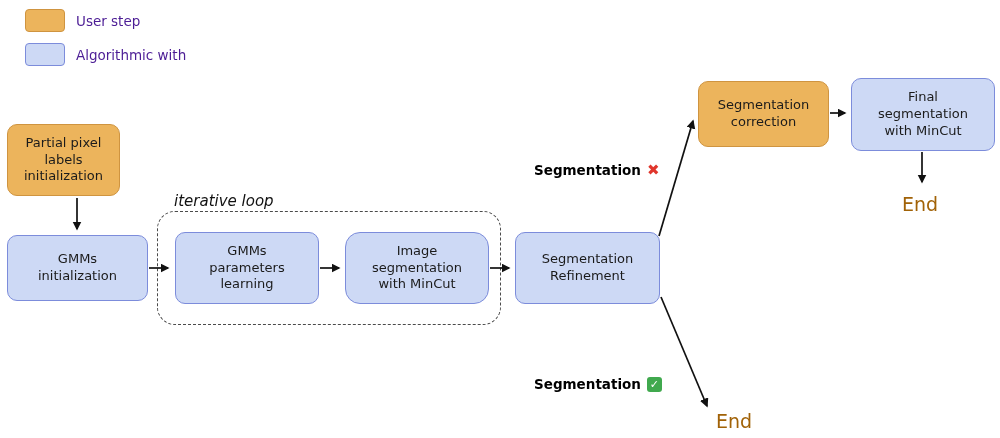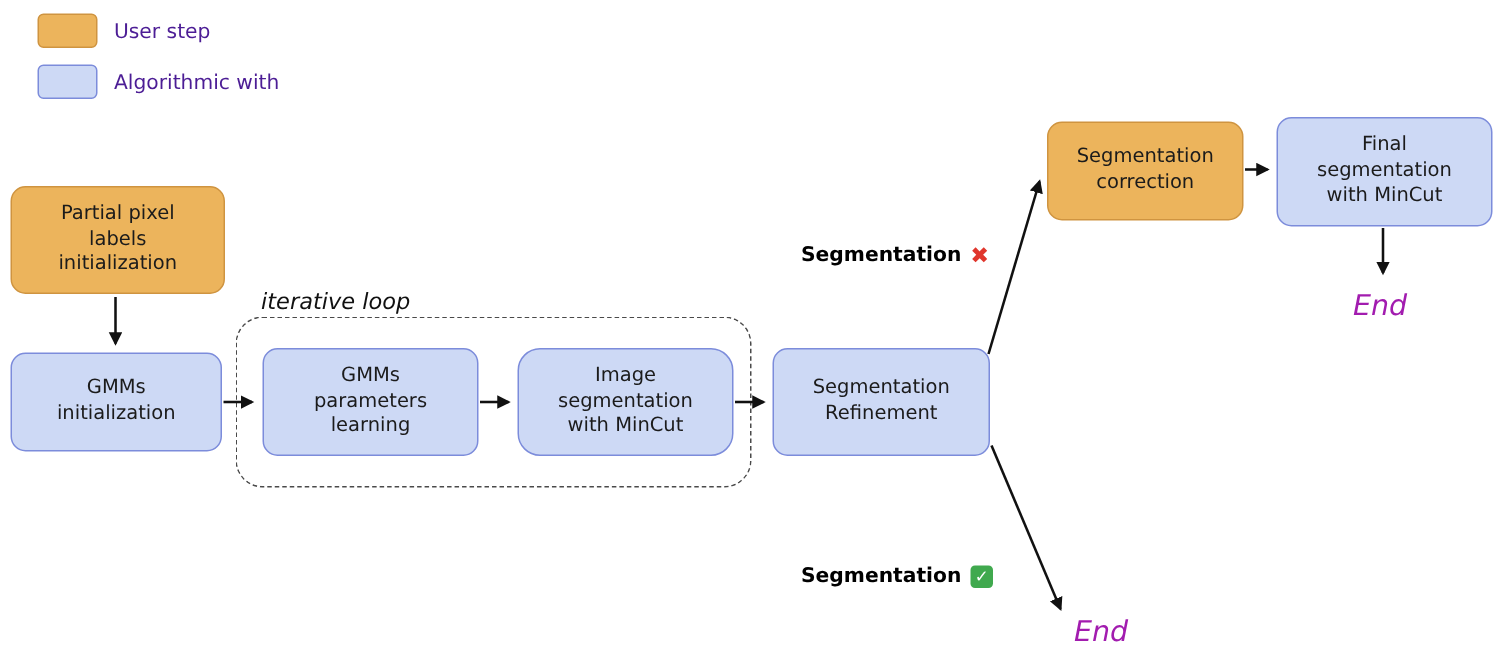--- a/index.html
+++ b/index.html
@@ -23,26 +23,26 @@
   .legend-swatch.algo  { background:var(--algo-fill,#cdd9f5); border:1.6px solid var(--algo-border,#7c8cdb); }
   .legend-label { position:absolute; font-size:13.5px; color:#4c1d95; }
 
   .branch-label { position:absolute; font-weight:bold; font-size:13.5px; color:#000;
                   display:flex; align-items:center; gap:6px; }
   .cross-icon { color:var(--cross,#e0362c); font-size:15px; font-weight:bold; line-height:1; }
   .check-icon { display:inline-flex; width:15px; height:15px; background:var(--check-bg,#40a94e);
                 border-radius:3px; color:#fff; font-size:11px; font-weight:bold;
                 align-items:center; justify-content:center; line-height:1; }
 
-  .end-label { position:absolute; font-size:19px; color:#a21caf;font-style:italic; }
+  .end-label { position:absolute; font-size:19px; color:#a16207; }
 
   .arrows { position:absolute; left:0; top:0; pointer-events:none; }
 
   
-  #n-partial   { left:7px;   top:124px; width:143px; height:72px; }
+  #n-partial   { left:7px;   top:124px; width:113px; height:72px; }
   #n-gmmsinit  { left:7px;   top:235px; width:141px; height:66px; }
   #n-gmmsparam { left:175px; top:232px; width:144px; height:72px; }
   #n-imgseg    { left:345px; top:232px; width:144px; height:72px;border-radius:15px; }
   #n-segref    { left:515px; top:232px; width:145px; height:72px; }
   #n-segcorr   { left:698px; top:81px;  width:131px; height:66px; }
   #n-finalseg  { left:851px; top:78px;  width:144px; height:73px; }
 
   #loop-box    { left:157px; top:211px; width:344px; height:114px; }
   #loop-label  { left:174px; top:192px; }
 

